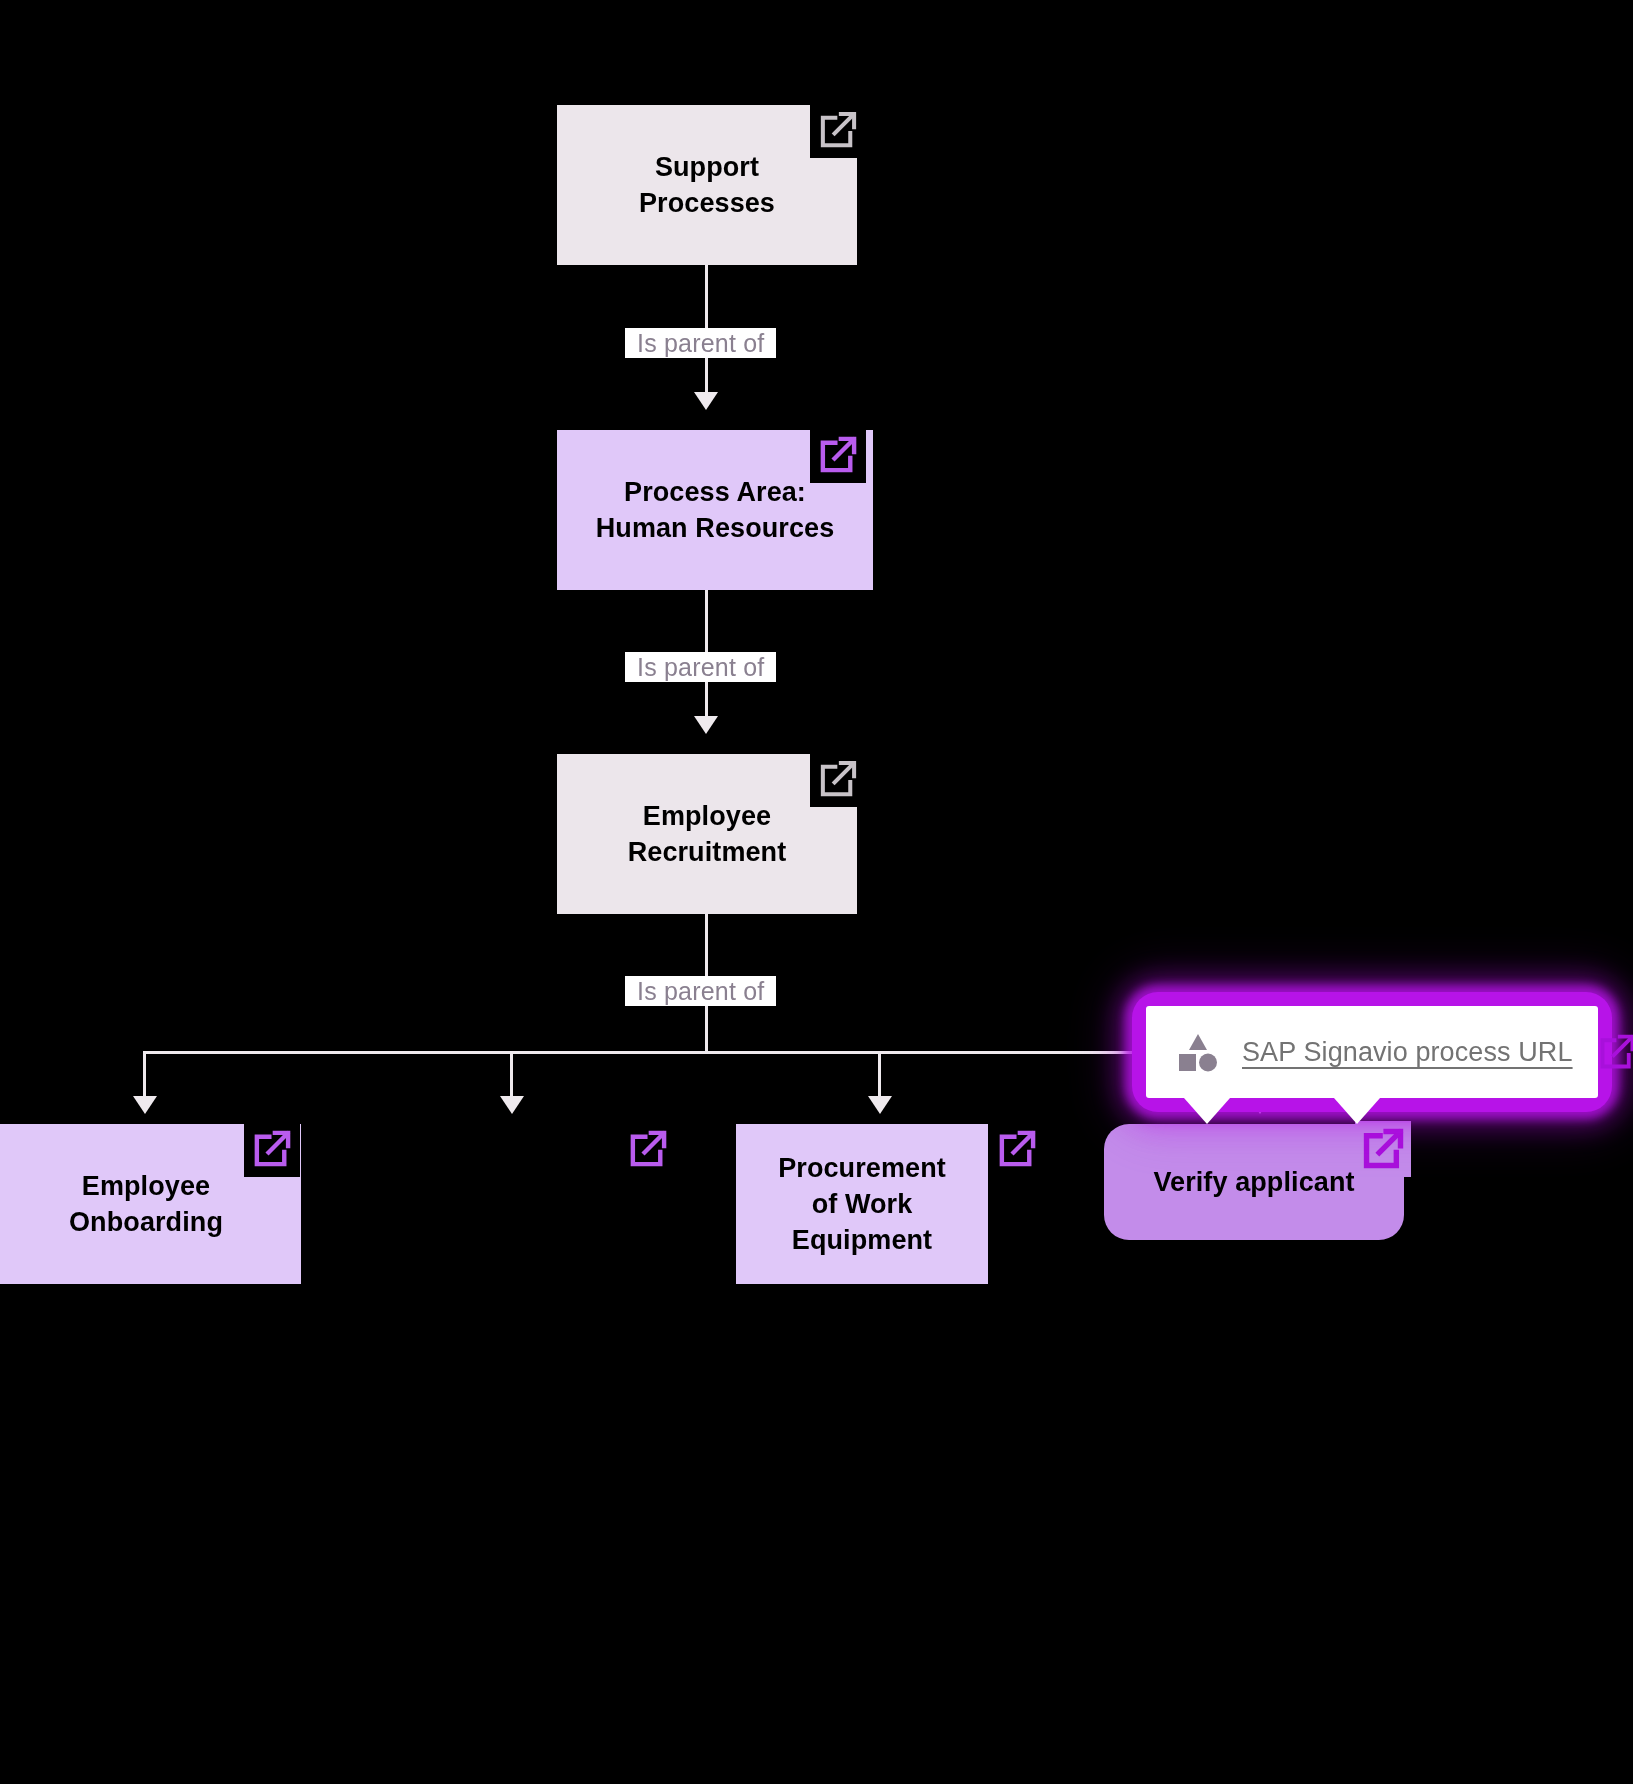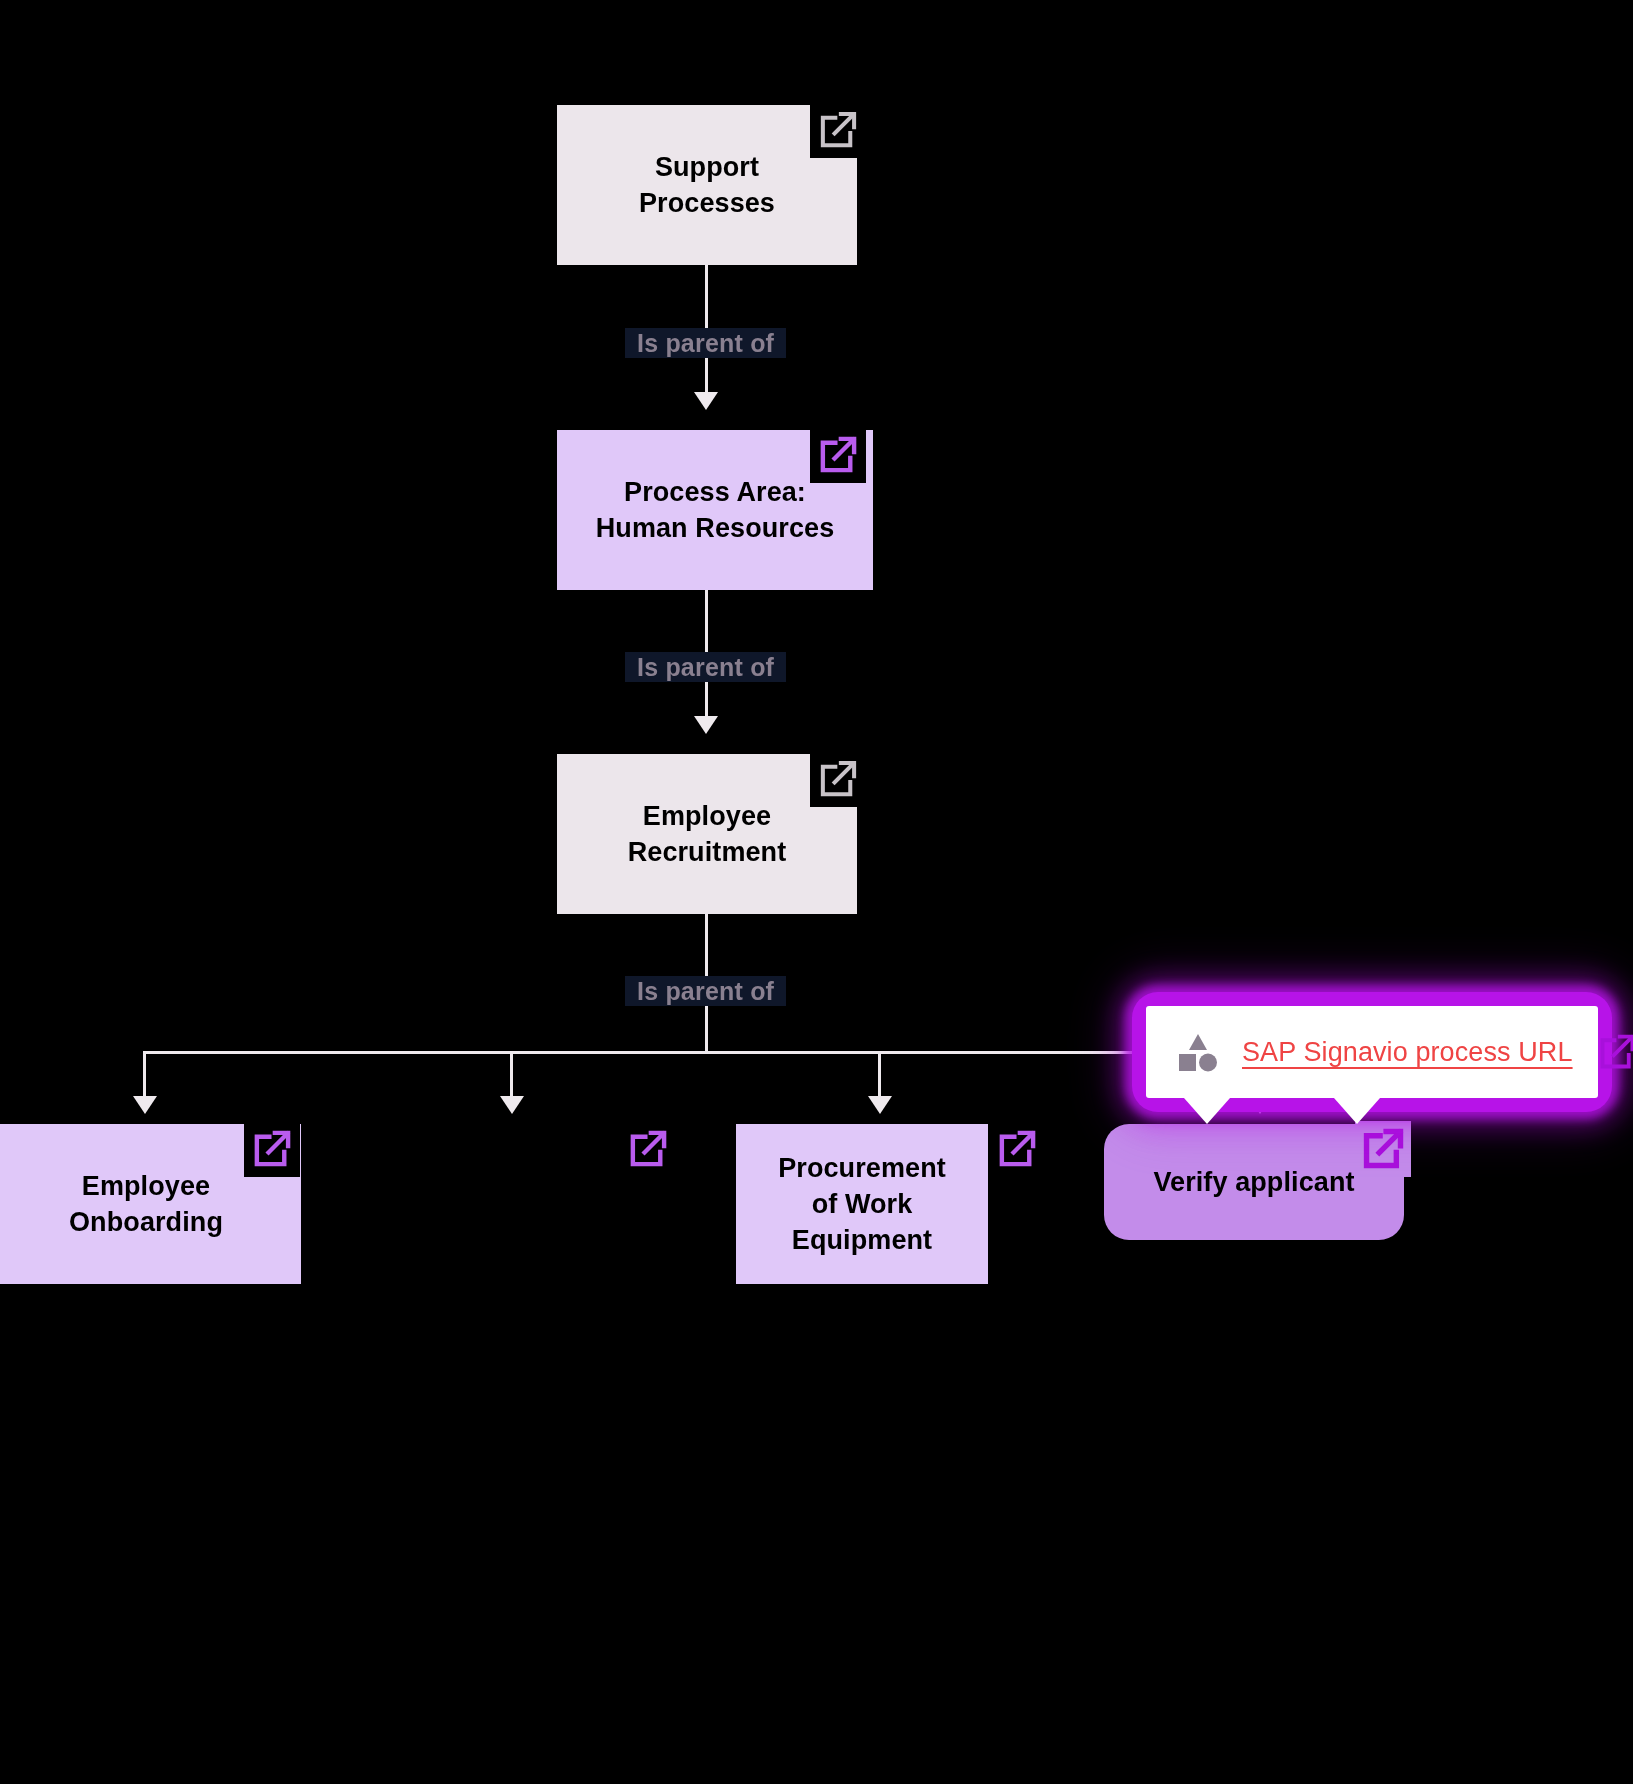--- a/index.html
+++ b/index.html
@@ -37,24 +37,24 @@
     height: 0;
     border-left: 12px solid transparent;
     border-right: 12px solid transparent;
     border-top: 18px solid #EFEAEE;
   }
 
   .edge-label {
     position: absolute;
     color: #8A8090;
     font-size: 25px;
-    font-weight: 700;
+    font-weight: 400;
     letter-spacing: 0.2px;
     white-space: nowrap;
-    background: #0f172a;
+    background: #ffffff;
     padding: 0 12px;
     line-height: 30px;
   }
 
   
   .node {
     position: absolute;
     box-sizing: border-box;
     display: flex;
     align-items: center;
@@ -102,21 +102,21 @@
     border-radius: 3px;
     height: 100%;
     display: flex;
     align-items: center;
     gap: 22px;
     padding: 0 26px 0 30px;
     box-sizing: border-box;
   }
   .shapes-icon { flex: 0 0 auto; }
   #tooltip-link {
-    color: #ef4444;
+    color: #737373;
     font-size: 27px;
     font-weight: 400;
     text-decoration: underline;
     text-underline-offset: 6px;
     white-space: nowrap;
     letter-spacing: 0.1px;
   }
   #tooltip-external-icon { flex: 0 0 auto; display: block; }
 
   

